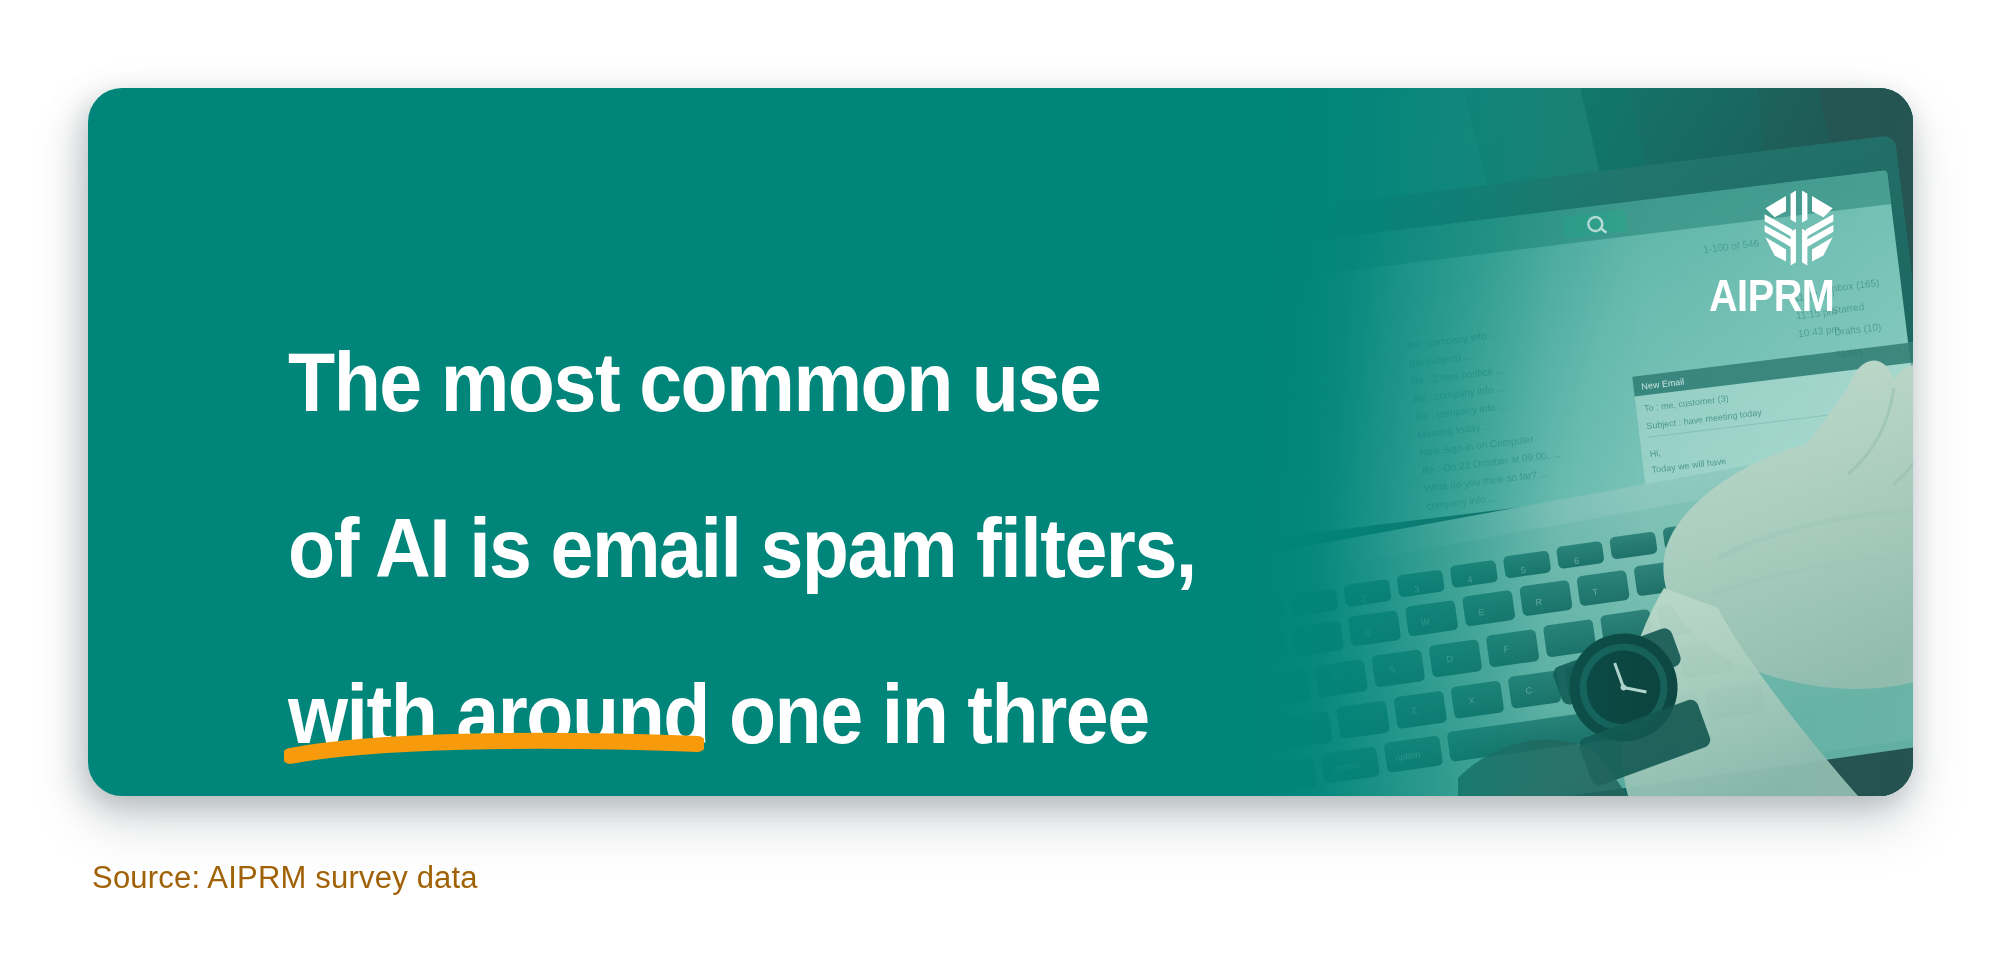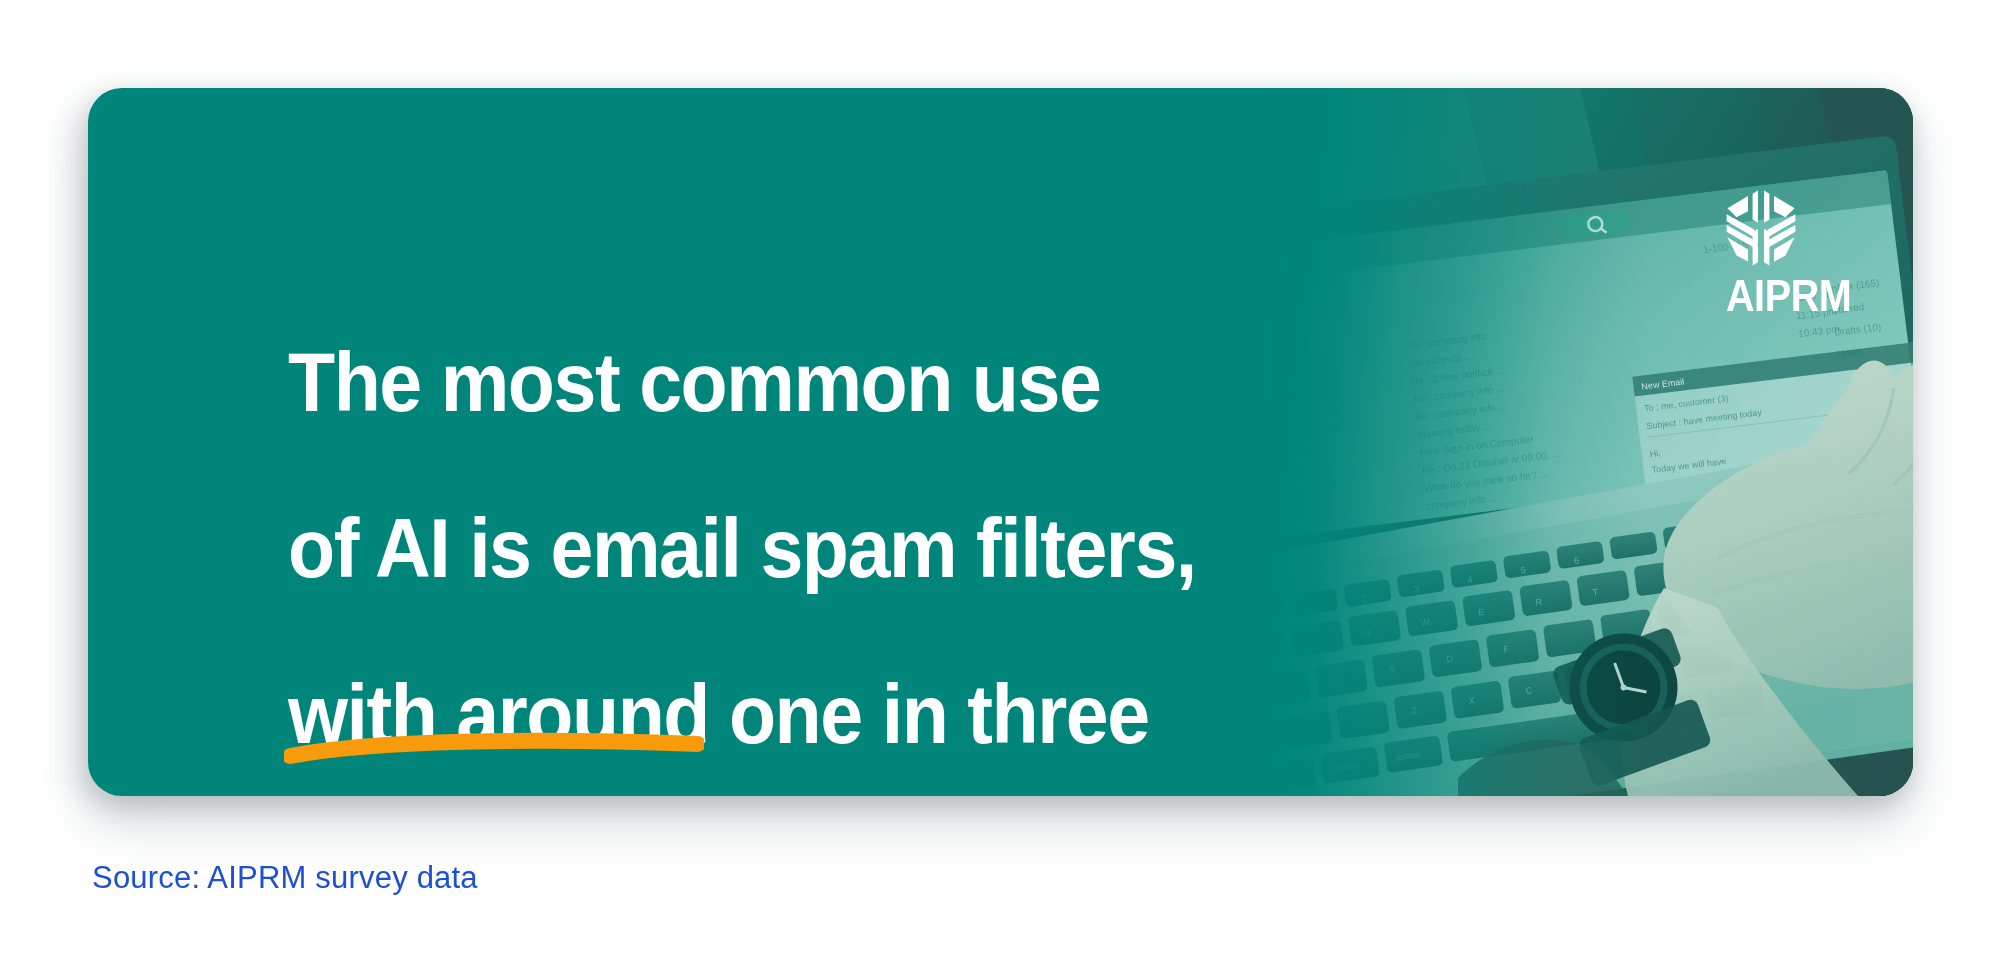--- a/index.html
+++ b/index.html
@@ -78,38 +78,38 @@
     width:420px; height:40px;
     pointer-events:none;
   }
   .underline-wrap svg{ width:100%; height:100%; display:block; }
 
   
   .logo{
     position:absolute;
     right:72px; top:98px;
     width:122px;
-    display:flex; flex-direction:column; align-items:flex-start;
+    display:flex; flex-direction:column; align-items:flex-end;
   }
   .logo-mark{ width:84px; height:84px; display:block; }
   .logo-word{
     margin-top:4px;
     color:#ffffff;
     font-size:44px;
     font-weight:700;
     letter-spacing:-0.5px;
     line-height:1;
     transform:scaleX(.90);
   }
 
   
   .source{
     position:absolute;
     left:92px; top:862px;
-    color:#1d4ed8;
+    color:#a16207;
     font-size:31px;
     line-height:1;
     letter-spacing:.2px;
   }
 </style>
 </head>
 <body>
 
 <div id="stage">
 

